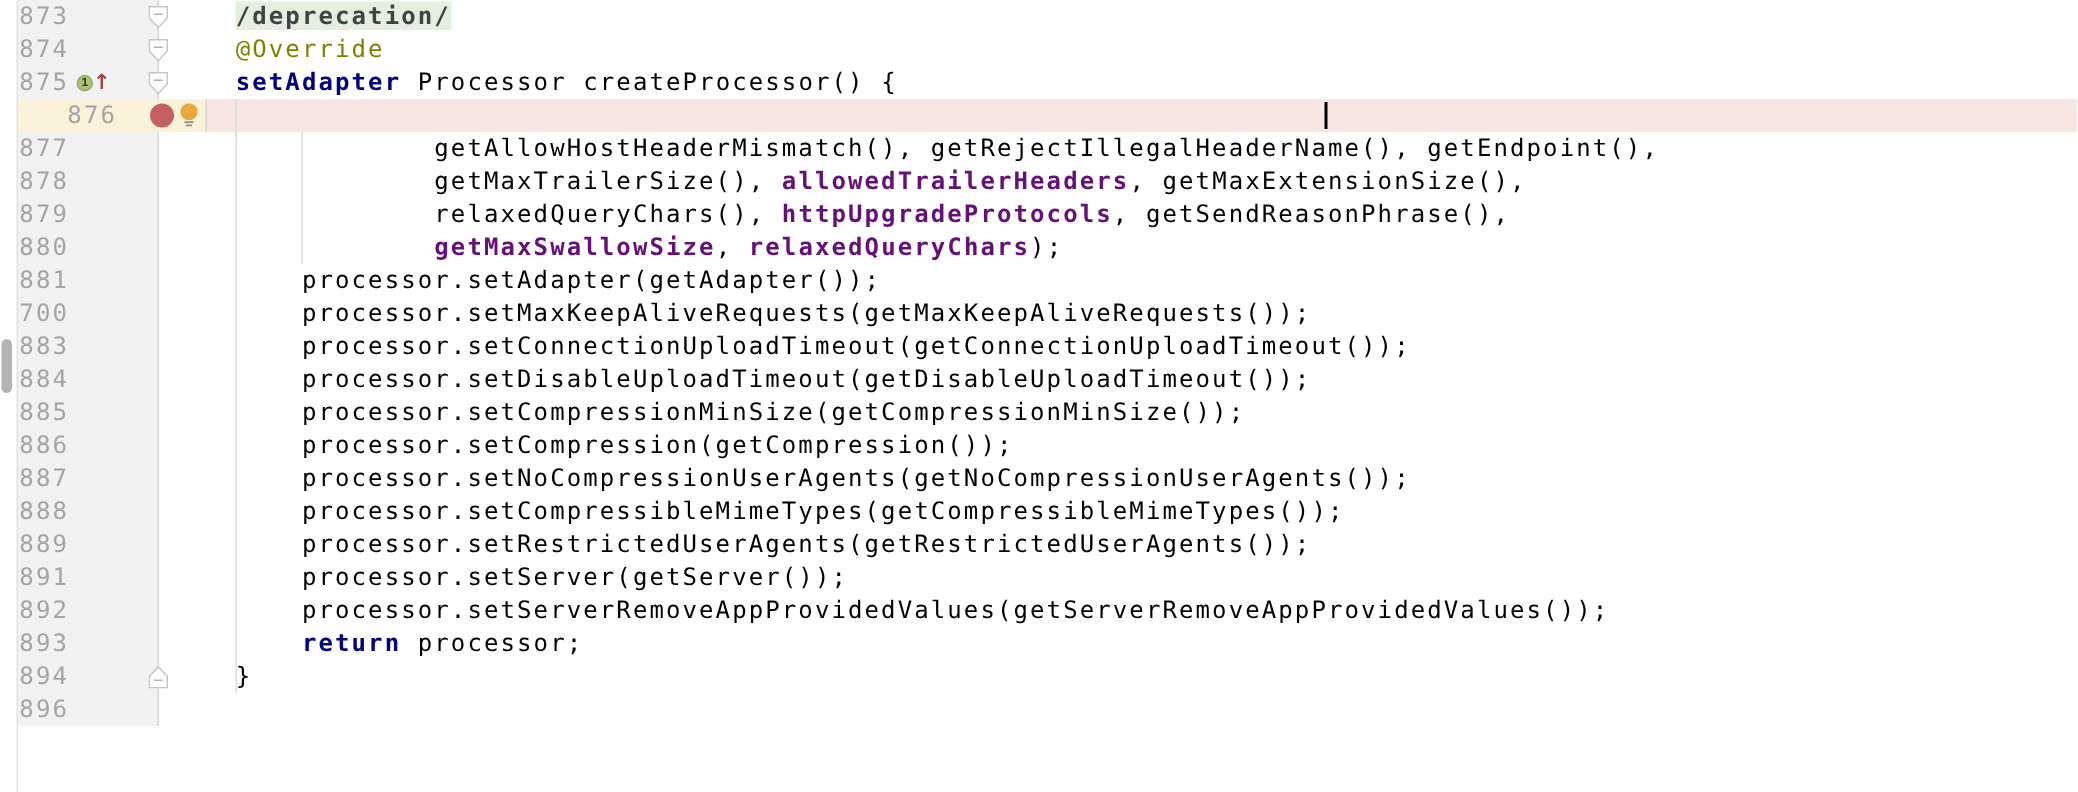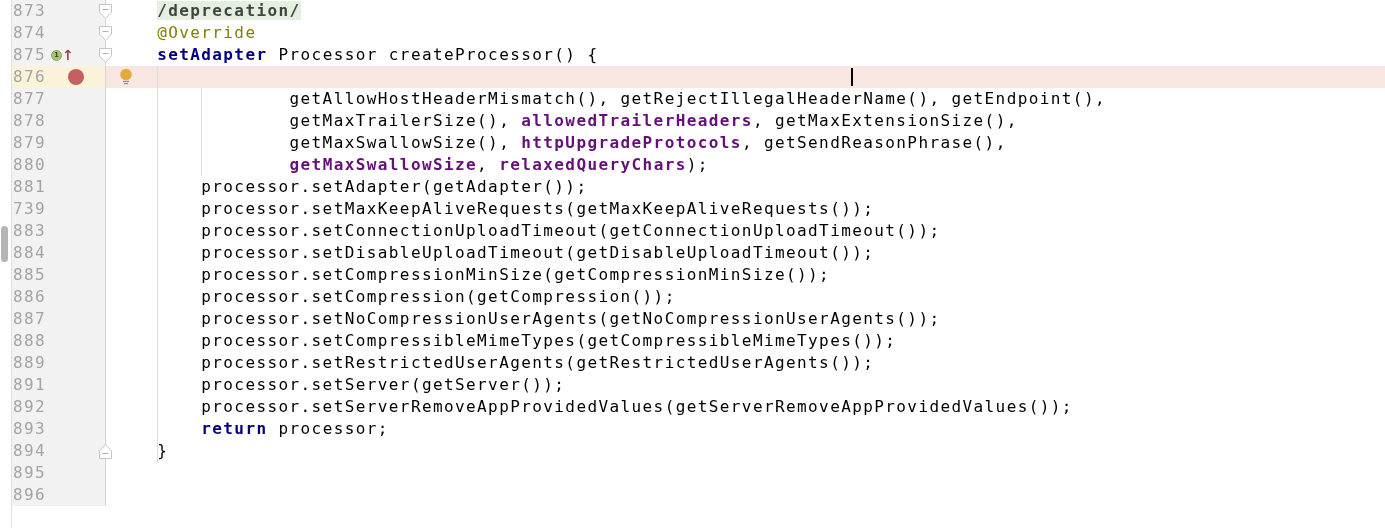--- a/index.html
+++ b/index.html
@@ -16,21 +16,21 @@
   #rows{position:absolute;left:0;top:0;width:100%;}
   .row{display:flex;height:22px;position:relative;justify-content:space-between;}
   .gutter{
     width:105px;flex:0 0 105px;
     background:var(--gutter_bg,#f2f2f2);
     border-right:1px solid #d6d6d6;
     display:flex;align-items:center;
     box-sizing:content-box;
     position:relative;
   }
-  .row.active .gutter{background:var(--gutter_caret_row_bg,#faf3da);}
+  .row.active .gutter{background:var(--gutter_caret_row_bg,#faf3da);padding-left:32px;}
   .code{
     flex:1;
     margin:0;padding:0 0 0 7px;
     white-space:pre;
     color:var(--plain_text_color,#000);
     background:transparent;
     font:inherit;letter-spacing:inherit;line-height:22px;
   }
   .row.active .code-bg{position:absolute;left:106px;right:0;top:0;bottom:0;background:var(--breakpoint_row_bg,#f7e6e2);}
   .num{
@@ -137,37 +137,37 @@
       <div class="row">
         <div class="gutter">
           <span class="num">878</span>
         </div>
         <pre class="code"><span class="seg-plain">                getMaxTrailerSize(), </span><span class="seg-field">allowedTrailerHeaders</span><span class="seg-plain">, getMaxExtensionSize(),</span></pre>
       </div>
       <div class="row">
         <div class="gutter">
           <span class="num">879</span>
         </div>
-        <pre class="code"><span class="seg-plain">                getMaxSwallowSize(), </span><span class="seg-field">httpUpgradeProtocols</span><span class="seg-plain">, getSendReasonPhrase(),</span></pre>
+        <pre class="code"><span class="seg-plain">                relaxedQueryChars(), </span><span class="seg-field">httpUpgradeProtocols</span><span class="seg-plain">, getSendReasonPhrase(),</span></pre>
       </div>
       <div class="row">
         <div class="gutter">
           <span class="num">880</span>
         </div>
         <pre class="code"><span class="seg-plain">                </span><span class="seg-field">getMaxSwallowSize</span><span class="seg-plain">, </span><span class="seg-field">relaxedQueryChars</span><span class="seg-plain">);</span></pre>
       </div>
       <div class="row">
         <div class="gutter">
           <span class="num">881</span>
         </div>
         <pre class="code"><span class="seg-plain">        processor.setAdapter(getAdapter());</span></pre>
       </div>
       <div class="row">
         <div class="gutter">
-          <span class="num">739</span>
+          <span class="num">700</span>
         </div>
         <pre class="code"><span class="seg-plain">        processor.setMaxKeepAliveRequests(getMaxKeepAliveRequests());</span></pre>
       </div>
       <div class="row">
         <div class="gutter">
           <span class="num">883</span>
         </div>
         <pre class="code"><span class="seg-plain">        processor.setConnectionUploadTimeout(getConnectionUploadTimeout());</span></pre>
       </div>
       <div class="row">
@@ -226,26 +226,20 @@
       </div>
       <div class="row">
         <div class="gutter">
           <span class="num">894</span>
         </div>
         <pre class="code"><span class="seg-plain">    }</span></pre>
         <span class="fold-marker"><svg width="13" height="15" viewBox="0 0 13 15">
             <path d="M0.5,14.5 H12.5 V7 L6.5,0.5 L0.5,7 Z" fill="#ffffff" stroke="#c6c6c6"></path>
             <line x1="3.5" y1="9.5" x2="9.5" y2="9.5" stroke="#b2b2b2"></line>
           </svg></span>
-      </div>
-      <div class="row">
-        <div class="gutter">
-          <span class="num">895</span>
-        </div>
-        <pre class="code"></pre>
       </div>
       <div class="row">
         <div class="gutter">
           <span class="num">896</span>
         </div>
         <pre class="code"></pre>
       </div>
     </div>
   <div id="guide1" class="indent-guide"></div>
   <div id="guide2" class="indent-guide"></div>

